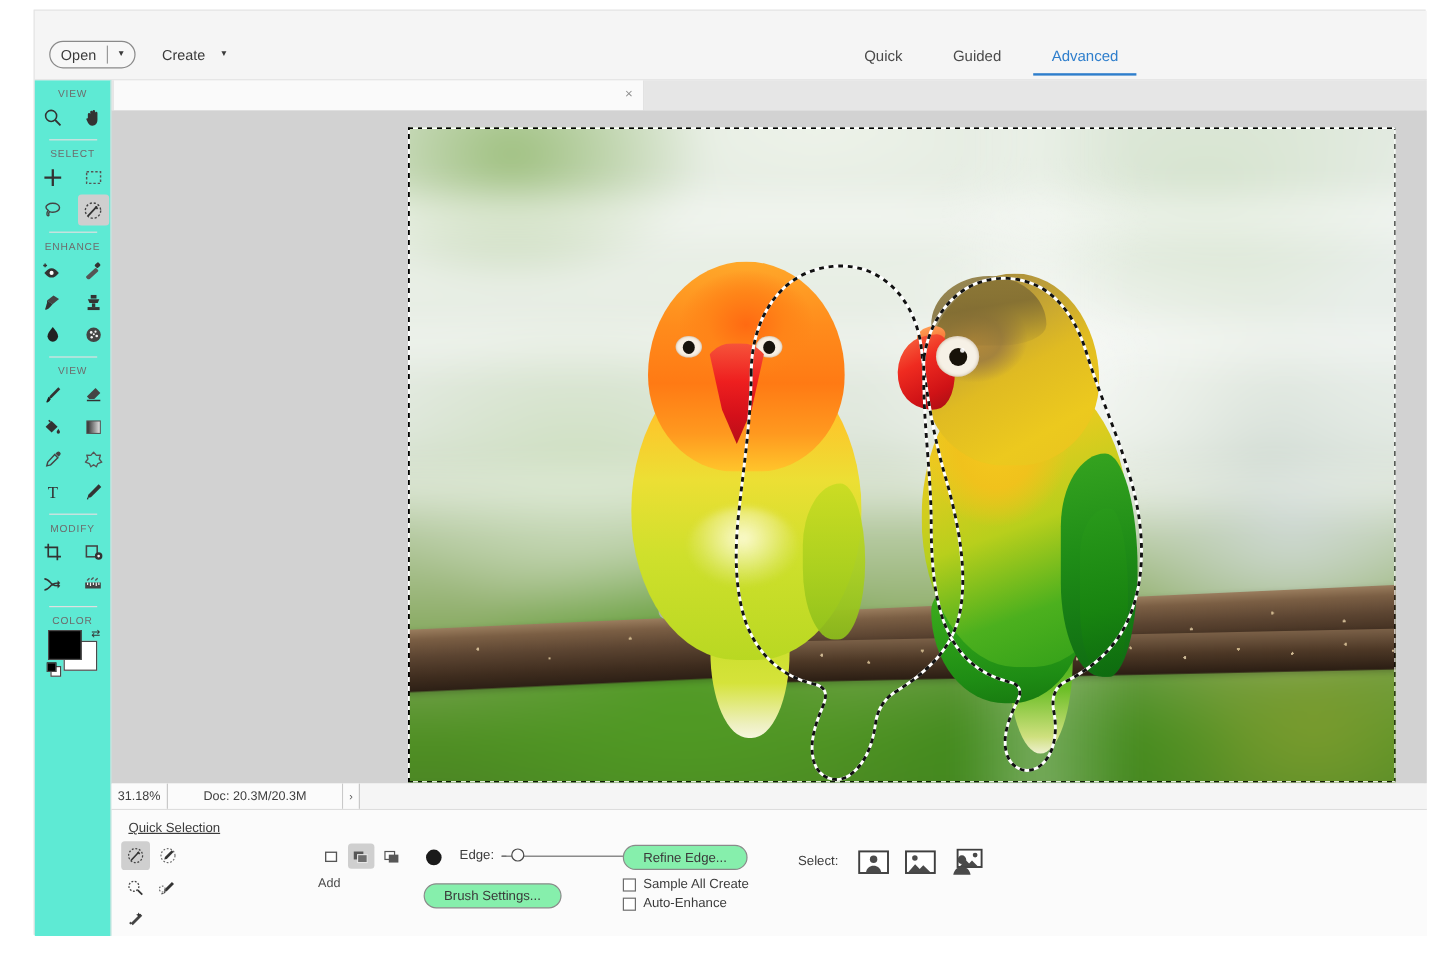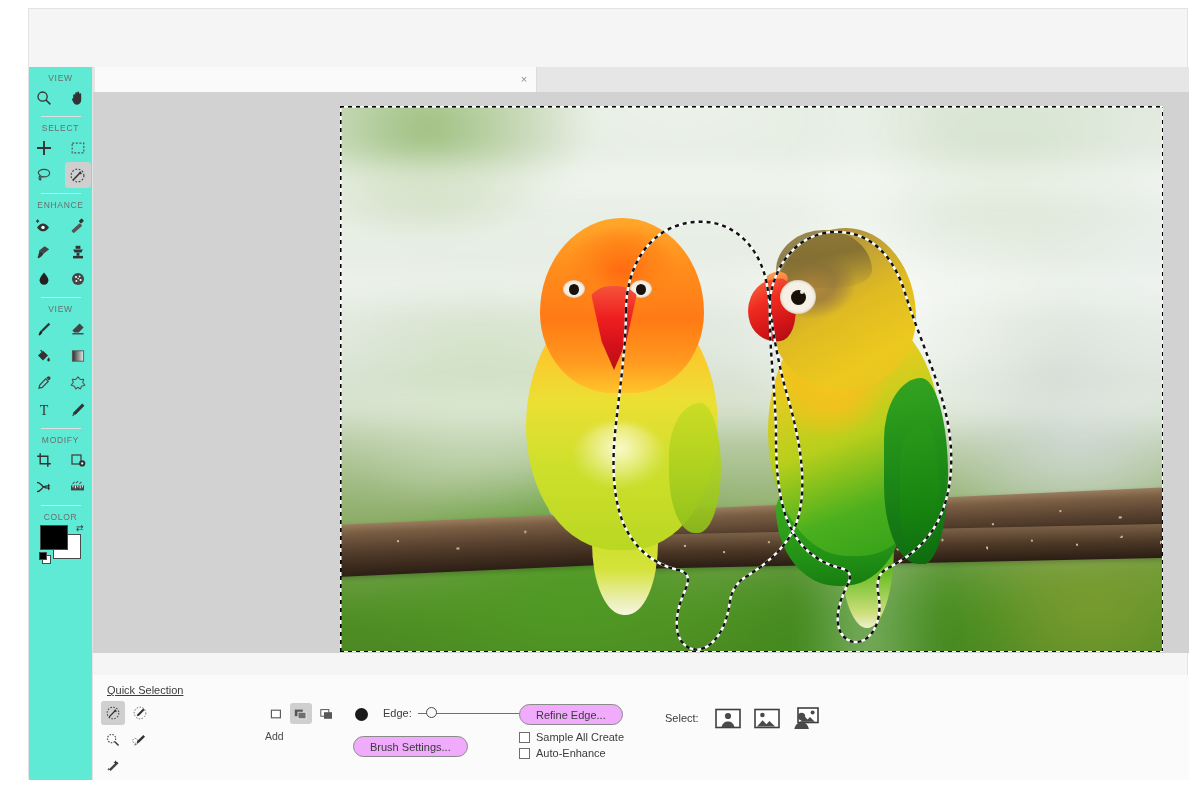--- a/index.html
+++ b/index.html
@@ -474,21 +474,21 @@
   }
   .slider .tick { position: absolute; left: 0; top: 6.5px; width: 4px; height: 1.5px; background: #6f6f6f; }
   .size-val { font-size: 11px; color: #3c3c3c; }
 
   .brush-settings-btn {
     position: absolute; left: 324px; top: 727px;
   }
   .pill-btn {
     height: 21px; padding: 0 16px;
     border: 1px solid #8a8a8a; border-radius: 11px;
-    background: #f0abfc;
+    background: #86efac;
     font-size: 11px; color: #3a3a3a;
     display: inline-flex; align-items: center; justify-content: center;
   }
 
   .refine-btn { position: absolute; left: 426px; top: 29px; }
   .checks { position: absolute; left: 426px; top: 56px; }
   .chk { display: flex; align-items: center; gap: 6px; margin-bottom: 4px; }
   .chk .box {
     width: 11px; height: 11px;
     border: 1px solid #6d6d6d; background: #ffffff;
@@ -498,20 +498,45 @@
   .select-group { position: absolute; left: 572px; top: 31px; display: flex; align-items: center; gap: 11px; }
   .select-lbl { font-size: 11px; color: #3c3c3c; margin-right: 4px; }
   .sel-icon { width: 28px; height: 24px; display: flex; align-items: center; justify-content: center; }
 </style>
 </head>
 <body>
 
 <div id="app">
   <div class="frame">
 
+    <div class="menubar">
+
+      <div class="open-btn">
+        <span class="lbl">Open</span>
+        <span class="divider"></span>
+        <span class="caret">▼</span>
+      </div>
+
+      <div class="create-btn">
+        <span class="lbl">Create</span>
+        <span class="caret">▼</span>
+      </div>
+
+      <div class="modes">
+        <div class="mode">
+            <span>Quick</span>
+          </div>
+        <div class="mode">
+            <span>Guided</span>
+          </div>
+        <div class="mode active">
+            <span>Advanced</span>
+          </div>
+      </div>
+    </div>
 
     <div class="toolrail">
 
       <div class="tool-section-label">VIEW</div>
       <div class="tool-row">
         <div class="tool">
           <svg width="16" height="16" viewBox="0 0 16 16">
               <circle cx="6.6" cy="6.6" r="4.6" fill="none" stroke="#333" stroke-width="1.3"></circle>
               <line x1="10" y1="10" x2="14.4" y2="14.4" stroke="#333" stroke-width="1.5"></line>
             </svg>
@@ -830,20 +855,26 @@
                  C476 456, 458 440, 448 416
                  C438 392, 436 360, 436 330
                  C436 286, 428 238, 430 192 Z"></path>
             </g>
           </svg>
         </div>
 
       </div>
     </div>
 
+    <div class="statusbar">
+      <div class="st-cell st-zoom">31.18%</div>
+      <div class="st-cell st-doc">Doc: 20.3M/20.3M</div>
+      <div class="st-cell st-arrow">›</div>
+      <div class="st-cell st-rest"></div>
+    </div>
 
     <div class="optpanel">
 
       <div class="opt-title">Quick Selection</div>
 
       <div class="tool-variants">
         <div class="tv-row">
           <div class="tv sel">
             <svg width="16" height="16" viewBox="0 0 17 17">
                 <circle cx="8.5" cy="8.5" r="6.2" fill="none" stroke="#444" stroke-width="1.1" stroke-dasharray="1.7 1.5"></circle>

